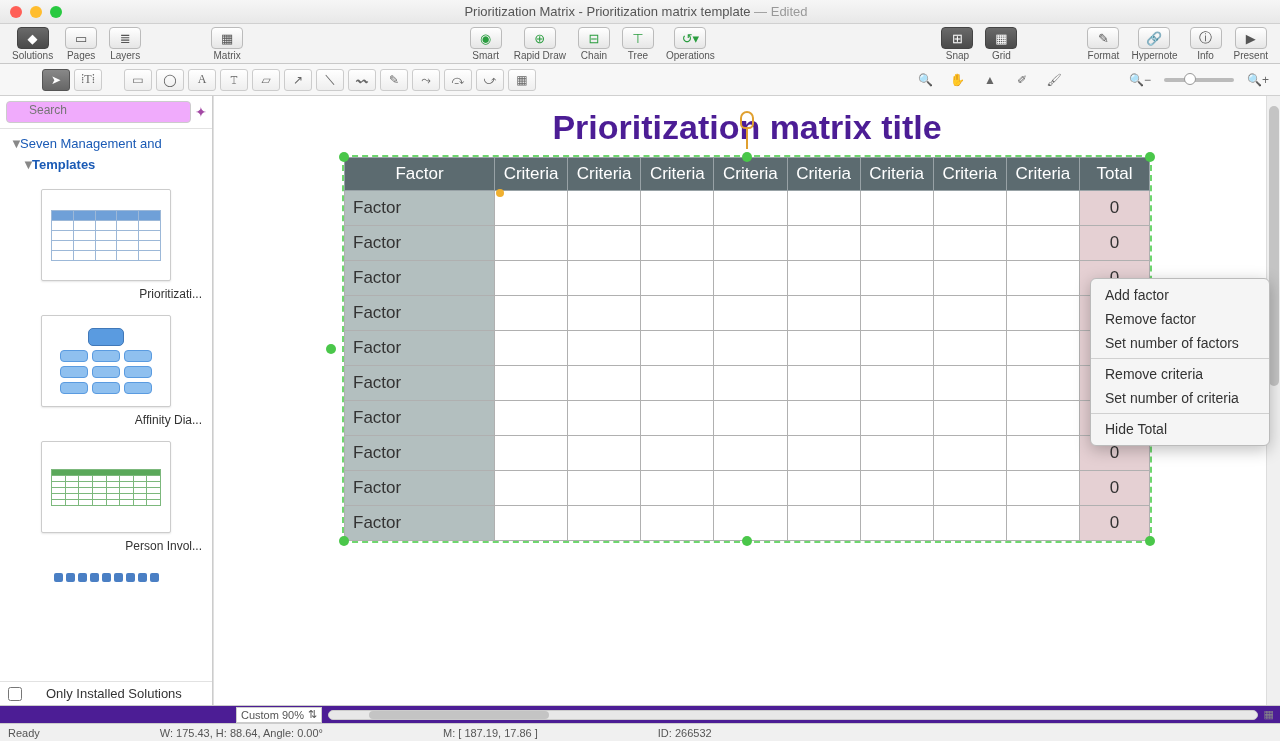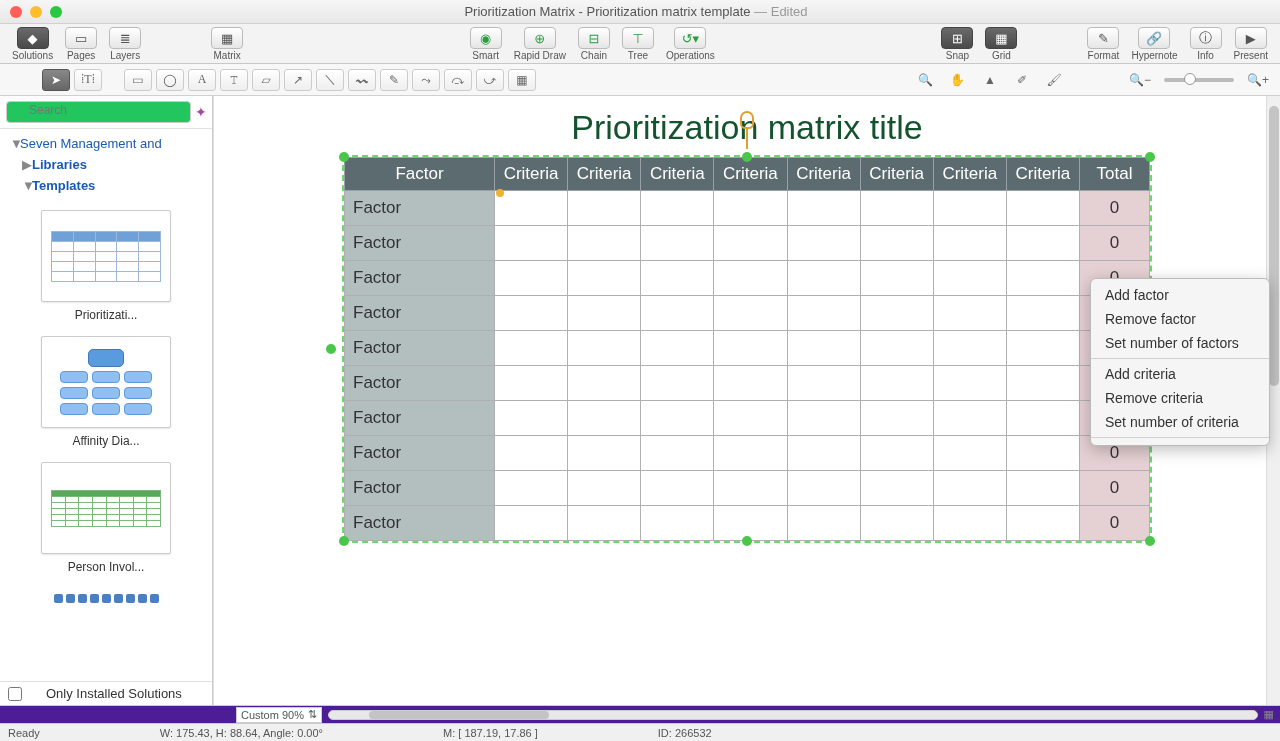--- a/index.html
+++ b/index.html
@@ -31,52 +31,52 @@
 .shsep { width: 14px; }
 .zoomslider { width: 70px; height: 4px; background: #bbb; border-radius: 2px; position: relative; margin: 0 6px; }
 .zoomslider .thumb { position: absolute; width: 12px; height: 12px; background: #fff; border: 1px solid #999; border-radius: 50%; top: -5px; left: 20px; }
 
 
 .main { flex: 1; display: flex; min-height: 0; }
 
 
 .sidebar { width: 213px; background: #fff; border-right: 1px solid #ccc; display: flex; flex-direction: column; }
 .searchrow { display: flex; align-items: center; padding: 5px 6px; gap: 4px; border-bottom: 1px solid #e2e2e2; }
-.searchbox { flex: 1; height: 22px; border: 1px solid #ccc; border-radius: 4px; padding: 0 6px 4px 22px; font-size: 12px; position: relative; background: #22c55e; }
+.searchbox { flex: 1; height: 22px; border: 1px solid #ccc; border-radius: 4px; padding: 0 6px 4px 22px; font-size: 12px; position: relative; background: #f0abfc; }
 .searchwrap { position: relative; flex: 1; }
 .searchwrap .sicon { position: absolute; left: 6px; top: 4px; color: #999; font-size: 12px; }
 .wand { color: #a349a4; font-size: 14px; cursor: pointer; }
 .treesec { padding: 4px 8px 8px; font-size: 13px; }
 .treesec .row { padding: 3px 2px; cursor: pointer; color: #1a5ab5; }
 .treesec .row.top { font-weight: 400; }
 .treesec .sub { padding-left: 14px; }
 .treesec .tri { display: inline-block; width: 10px; color: #888; }
 .thumbs { flex: 1; overflow: auto; padding: 6px 10px; }
-.thumb { margin-bottom: 14px; text-align: center; cursor: pointer; }
+.thumb { margin-bottom: 14px; text-align: right; cursor: pointer; }
 .thumb .tbox { width: 130px; height: 92px; margin: 0 auto 6px; border: 1px solid #ccc; background: #fff; border-radius: 2px; display: flex; align-items: center; justify-content: center; overflow: hidden; position: relative; box-shadow: 0 1px 2px rgba(0,0,0,.1); }
 .thumb .tlabel { font-size: 12px; color: #333; }
 .t1table { width: 110px; border-collapse: collapse; }
 .t1table td { border: 1px solid #9cb8d8; height: 10px; background: #fff; }
 .t1table tr:first-child td { background: #6fa0d8; }
 .t2 { display: flex; flex-direction: column; align-items: center; gap: 4px; }
 .t2 .top { width: 36px; height: 18px; background: #5a9be0; border: 1px solid #4178b8; border-radius: 5px; }
 .t2 .row2 { display: flex; gap: 4px; }
 .t2 .cell { width: 28px; height: 12px; background: #8fc0ef; border: 1px solid #5a9be0; border-radius: 4px; }
 .t3table { width: 110px; border-collapse: collapse; }
 .t3table td { border: 1px solid #7cb87c; height: 6px; background: #fff; }
 .t3table tr:first-child td { background: #5aa85a; }
 .t4 { display: flex; gap: 3px; }
 .t4 span { width: 9px; height: 9px; background: #4a7fc4; border-radius: 2px; }
 .only { padding: 4px 8px; font-size: 13px; border-top: 1px solid #e2e2e2; display: flex; align-items: center; gap: 24px; }
 .only input { width: 14px; height: 14px; }
 
 
 .canvaswrap { flex: 1; background: #fff; position: relative; overflow: auto; border-left: 1px solid #e0e0e0; }
 .canvas { position: relative; width: 100%; height: 100%; }
-.mtitle { text-align: center; font-size: 34px; color: #14532d; padding: 12px 0 8px; font-weight: 400; }
+.mtitle { text-align: center; font-size: 34px; color: #4c1d95; padding: 12px 0 8px; font-weight: 700; }
 .matrix { margin: 0 auto; width: 810px; border: 2px dashed #6fd66f; position: relative; }
 .selhandle { position: absolute; width: 10px; height: 10px; background: #4ac74a; border-radius: 50%; }
 .matrix table { width: 100%; border-collapse: collapse; }
 .matrix th { background: #5c6b70; color: #fff; font-weight: 400; font-size: 17px; padding: 6px 4px; border: 1px solid #98a2a6; }
 .matrix th:first-child { width: 150px; }
 .matrix th.total { width: 70px; }
 .matrix td { border: 1px solid #b0b0b0; height: 35px; font-size: 17px; color: #333; padding: 0 8px; }
 .matrix td.factor { background: #b3bfbf; }
 .matrix td.total { background: #e5d0d3; text-align: center; }
 .rotknob { position: absolute; top: -46px; left: 50%; width: 14px; height: 18px; border: 2px solid #e0a030; border-radius: 8px 8px 6px 6px; transform: translateX(-50%); }
@@ -227,21 +227,20 @@
   <div class="sidebar">
     <div class="searchrow">
       <div class="searchwrap">
         <span class="sicon">🔍</span>
         <input class="searchbox" placeholder="Search" style="">
       </div>
       <span class="wand">✦</span>
     </div>
     <div class="treesec">
       <div class="row top"><span class="tri">▼</span><span>Seven Management and</span></div>
-      <div class="row sub"><span class="tri">▶</span><b>Libraries</b></div>
       <div class="row sub"><span class="tri">▼</span><b>Templates</b></div>
     </div>
     <div class="thumbs">
       <div class="thumb">
         <div class="tbox">
             <table class="t1table">
               <tbody>
                 <tr>
                   <td></td>
                   <td></td>
@@ -549,25 +548,27 @@
     </div>
 
     <div class="ctx">
       <div id="ctx-g1">
           <div class="mi">Add factor</div>
           <div class="mi">Remove factor</div>
           <div class="mi">Set number of factors</div>
         </div>
         <hr>
       <div id="ctx-g2">
-          <div class="mi">Add criteria</div>
           <div class="mi">Remove criteria</div>
           <div class="mi">Set number of criteria</div>
         </div>
         <hr>
+      <div id="ctx-g3">
+          <div class="mi">Hide Total</div>
+        </div>
     </div>
   </div>
 </div>
 
 <div class="canvasbar">
   <div style="width:218px"></div>
   <div class="zoomsel">
       <span>Custom 90%</span>
       <span>⇅</span>
     </div>

